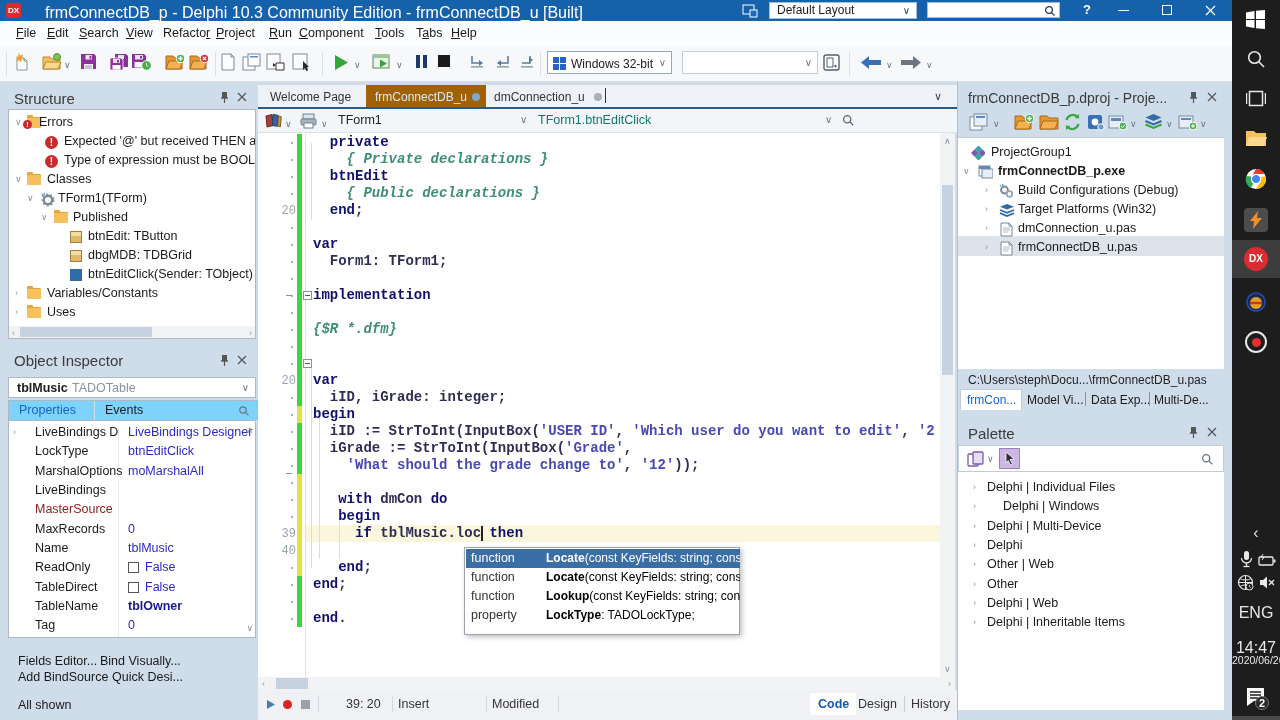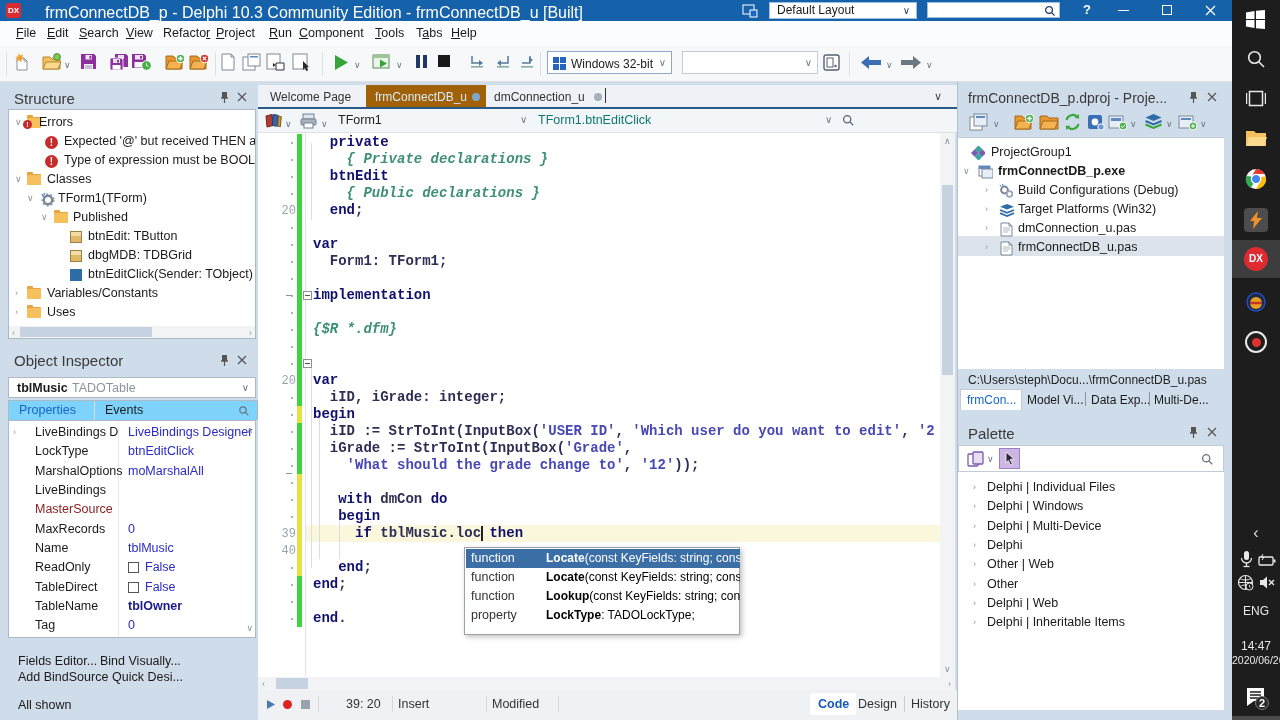--- a/index.html
+++ b/index.html
@@ -65,21 +65,21 @@
 #popup{left:464px;top:547px;width:276px;height:88px;background:#fff;border:1px solid #9aa2ac;box-shadow:2px 2px 5px rgba(0,0,0,.25)}
 .prow{position:absolute;left:1px;width:274px;height:19px;font-size:12.5px;overflow:hidden}
 .prow .c1{position:absolute;left:5px;top:2px}
 .prow .c2{position:absolute;left:80px;top:2px;white-space:nowrap;font-size:12px}
 
 #estatus{left:258px;top:690px;width:699px;height:30px;background:#eff1f4}
 
 #rpanel{left:957px;top:82px;width:275px;height:638px;background:#cfdcea}
 
 #taskbar{left:1232px;top:0;width:48px;height:720px;background:#1d1d1d}
-.tbw{position:absolute;left:0;width:48px;text-align:center;color:#e8e8e8;font-size:12px}
+.tbw{position:absolute;left:0;width:48px;text-align:center;color:#e8e8e8;font-size:16px}
 </style>
 </head>
 <body>
 <div id="scr">
 <div id="dock" class="a"></div>
 
 <div id="title" class="a">
   <div class="a dxlogo" style="left:6px;top:3px">DX</div>
   <div class="a txt nw">frmConnectDB_p - Delphi 10.3 Community Edition - frmConnectDB_u [Built]</div>
   <svg class="a" style="left:742px;top:4px" width="16" height="14" viewBox="0 0 16 14">
@@ -645,21 +645,21 @@
     </div>
     <svg class="a" style="left:242px;top:7px" width="13" height="13" viewBox="0 0 13 13">
           <circle cx="5.2" cy="5.2" r="3.6" fill="none" stroke="#6a7480" stroke-width="1.3"></circle>
           <line x1="7.9" y1="7.9" x2="11.2" y2="11.2" stroke="#6a7480" stroke-width="1.3"></line>
         </svg>
   </div>
   <div class="a" style="left:1px;top:390px;width:266px;height:238px;background:#fff">
     <div class="exp" style="left:15px;top:10px">›</div>
         <div class="row13" style="left:29px;top:8px">Delphi | Individual Files</div>
     <div class="exp" style="left:15px;top:29px">›</div>
-        <div class="row13" style="left:29px;top:27px">Delphi | Windows</div>
+        <div class="row13" style="left:45px;top:27px">Delphi | Windows</div>
     <div class="exp" style="left:15px;top:49px">›</div>
         <div class="row13" style="left:29px;top:47px">Delphi | Multi-Device</div>
     <div class="exp" style="left:15px;top:68px">›</div>
         <div class="row13" style="left:29px;top:66px">Delphi</div>
     <div class="exp" style="left:15px;top:87px">›</div>
         <div class="row13" style="left:29px;top:85px">Other | Web</div>
     <div class="exp" style="left:15px;top:107px">›</div>
         <div class="row13" style="left:29px;top:105px">Other</div>
     <div class="exp" style="left:15px;top:126px">›</div>
         <div class="row13" style="left:29px;top:124px">Delphi | Web</div>

